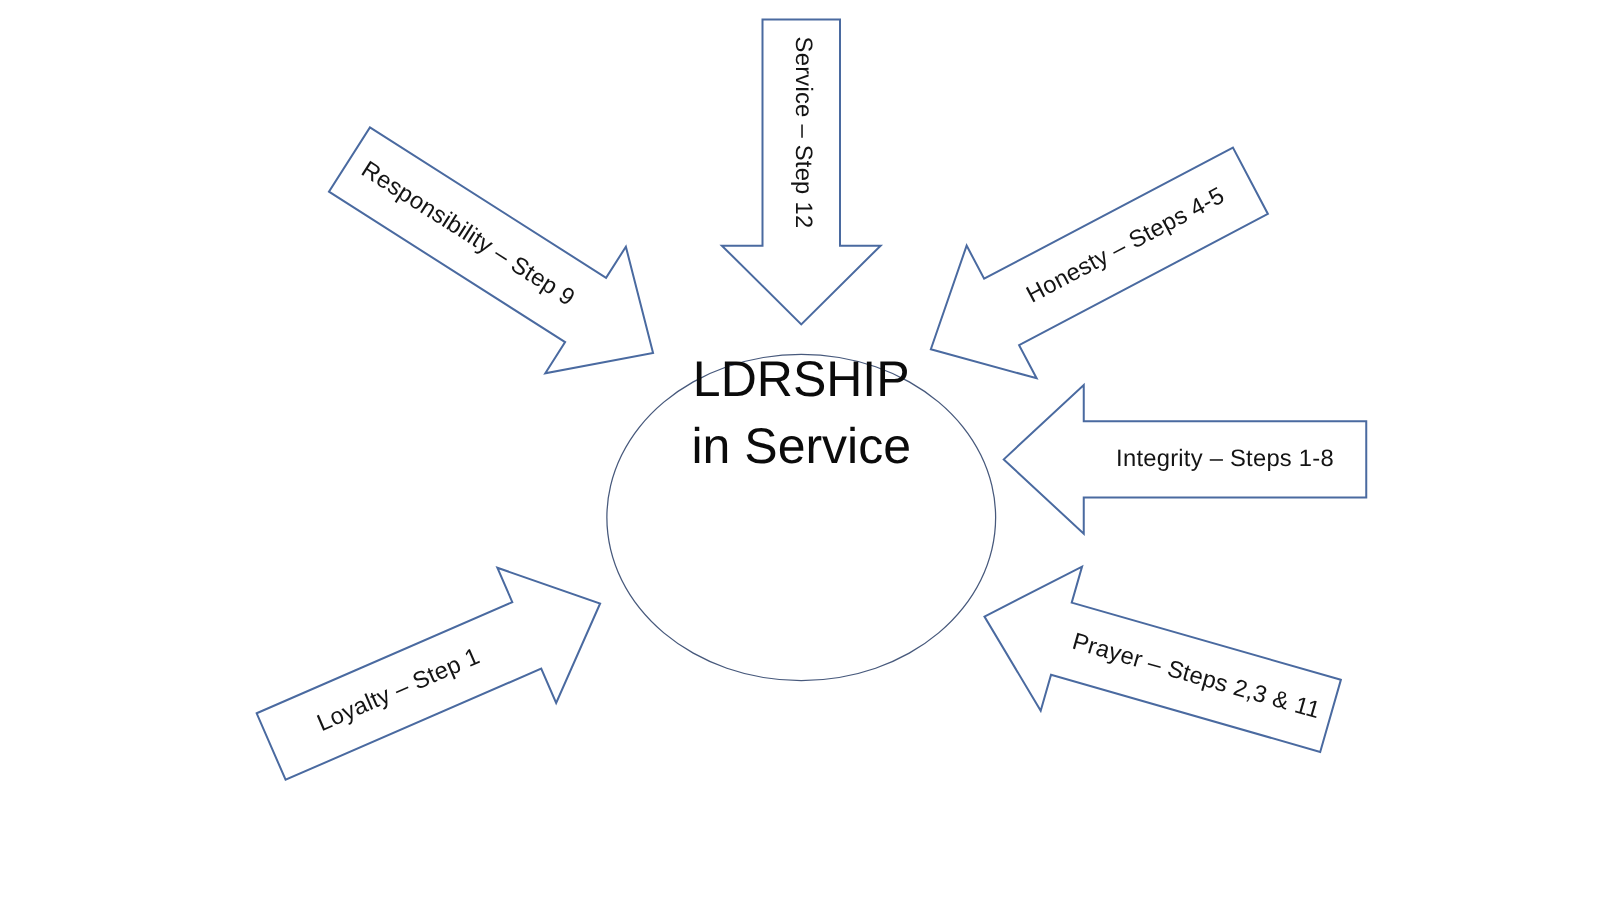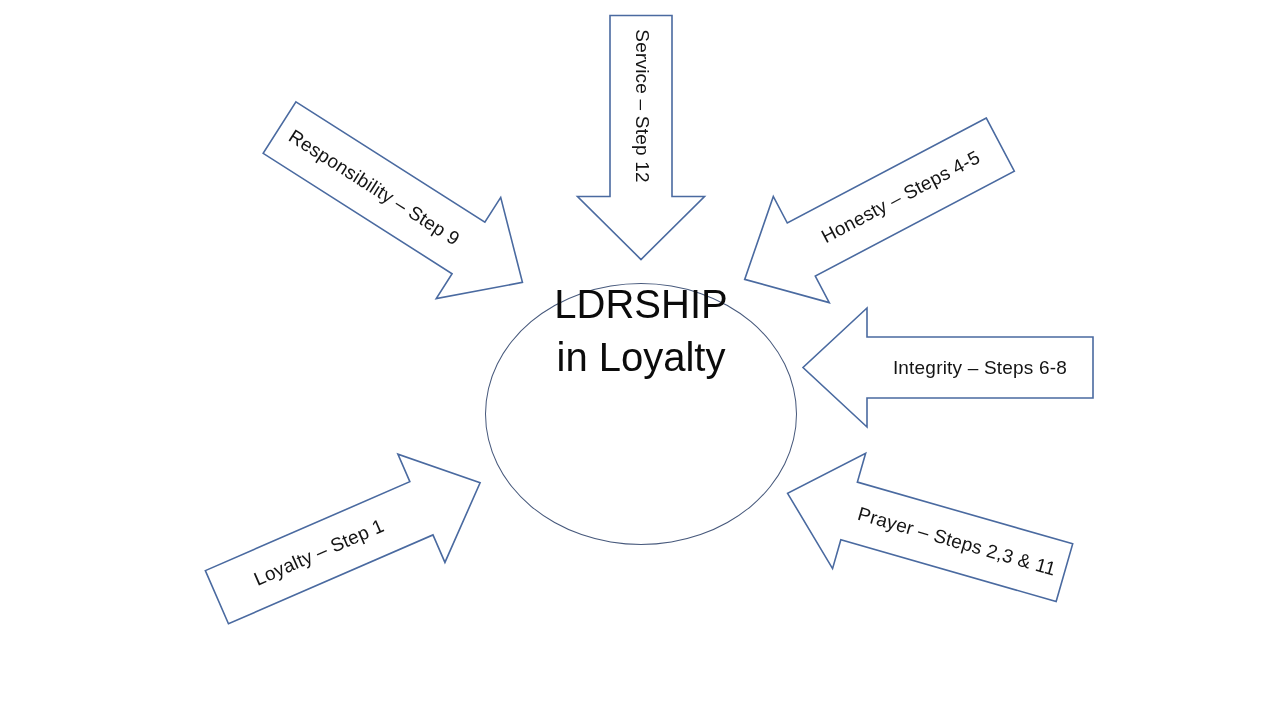--- a/index.html
+++ b/index.html
@@ -83,30 +83,30 @@
     <svg width="289" height="120" viewBox="0 0 289 120">
       <polygon points="289,30 64,30 64,0 0,60 64,120 64,90 289,90"></polygon>
     </svg>
     <span class="arrow-label">Honesty – Steps 4-5</span>
   </div>
 
   <div class="arrow" id="arrow-integrity">
     <svg width="290" height="119" viewBox="0 0 290 119">
       <polygon points="290,29 64,29 64,0 0,59.5 64,119 64,90 290,90"></polygon>
     </svg>
-    <span class="arrow-label">Integrity – Steps 6-8</span>
+    <span class="arrow-label">Integrity – Steps 1-8</span>
   </div>
 
   <div class="arrow" id="arrow-prayer">
     <svg width="288" height="120" viewBox="0 0 288 120">
       <polygon points="288,30 64,30 64,0 0,60 64,120 64,90 288,90"></polygon>
     </svg>
     <span class="arrow-label">Prayer – Steps 2,3 &amp; 11</span>
   </div>
 
   <div class="center-ellipse">
     <div class="center-text">
       <div>LDRSHIP</div>
-      <div>in Loyalty</div>
+      <div>in Service</div>
     </div>
   </div>
 
 </div>
 
 </body></html>

